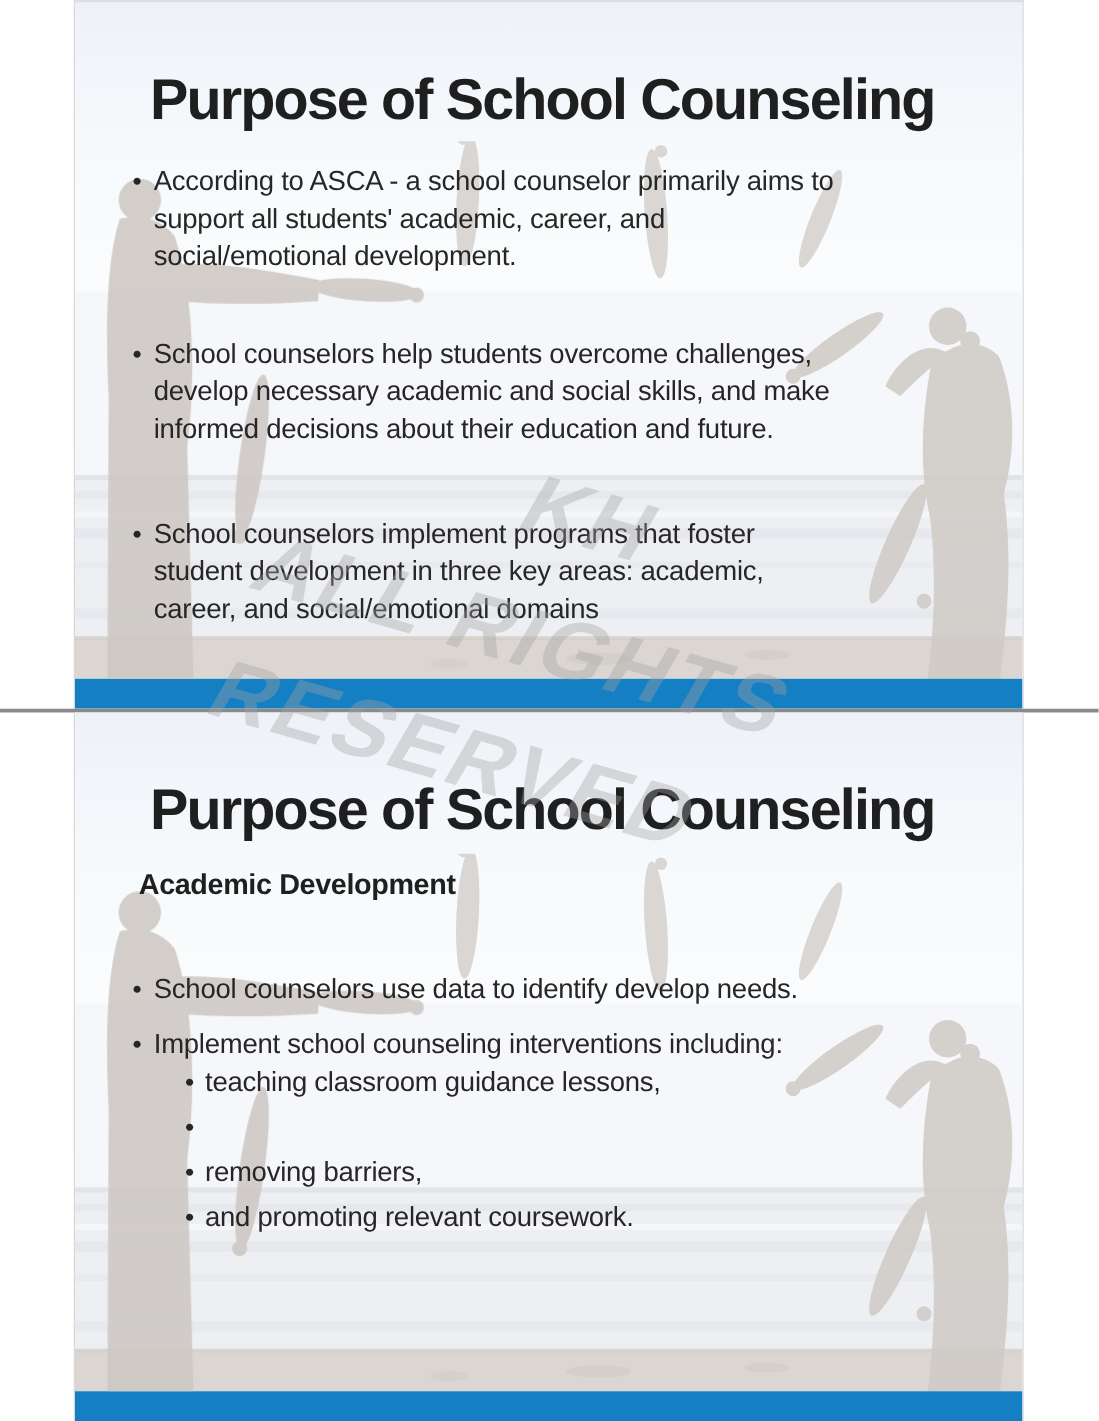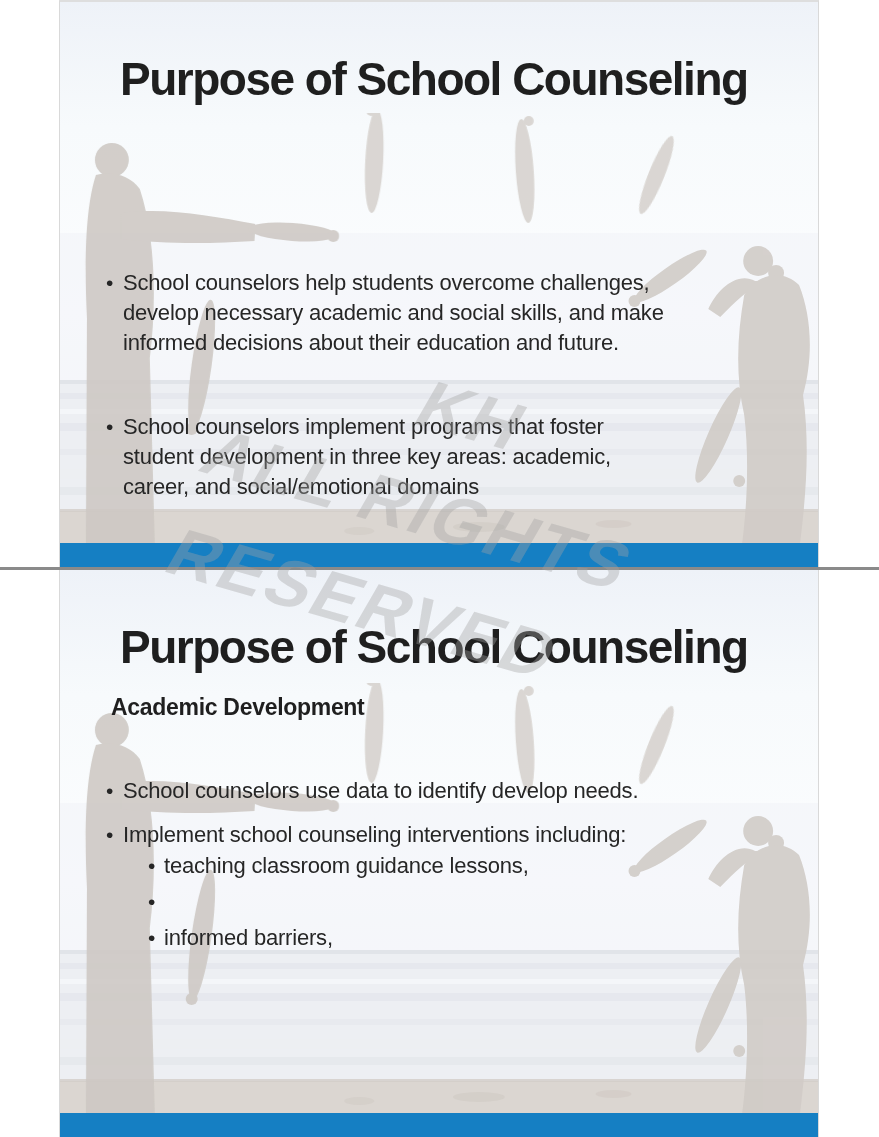--- a/index.html
+++ b/index.html
@@ -113,20 +113,26 @@
         <ellipse cx="315" cy="48" rx="9" ry="52" transform="rotate(3 315 48)"></ellipse>
         <circle cx="312" cy="-2" r="5"></circle>
         <ellipse cx="466" cy="58" rx="9" ry="52" transform="rotate(-4 466 58)"></ellipse>
         <circle cx="470" cy="8" r="5"></circle>
         <ellipse cx="598" cy="62" rx="8" ry="42" transform="rotate(22 598 62)"></ellipse>
       </g>
     </svg>
 
     <div class="slide-title">Purpose of School Counseling</div>
 
+    <div class="bullet" style="top:128px">
+      <span class="marker"></span>
+      <span class="btext">According to ASCA - a school counselor primarily aims to
+support all students' academic, career, and
+social/emotional development.</span>
+    </div>
     <div class="bullet" style="top:410px">
       <span class="marker"></span>
       <span class="btext">School counselors implement programs that foster
 student development in three key areas: academic,
 career, and social/emotional domains</span>
     </div>
     <div class="bullet" style="top:266px">
       <span class="marker"></span>
       <span class="btext">School counselors help students overcome challenges,
 develop necessary academic and social skills, and make
@@ -199,21 +205,25 @@
 
     <div class="bullet sub" style="top:281px">
       <span class="marker"></span>
       <span class="btext">teaching classroom guidance lessons,</span>
     </div>
     <div class="bullet sub" style="top:317px">
       <span class="marker"></span>
     </div>
     <div class="bullet sub" style="top:353px">
       <span class="marker"></span>
-      <span class="btext">informed barriers,</span>
+      <span class="btext">removing barriers,</span>
+    </div>
+    <div class="bullet sub" style="top:389px">
+      <span class="marker"></span>
+      <span class="btext">and promoting relevant coursework.</span>
     </div>
 
     <div class="accent-bar"></div>
   </div>
 
   <div class="watermark">
     <span class="wm-line">KH</span>
     <span class="wm-line">ALL RIGHTS</span>
     <span class="wm-line">RESERVED</span>
   </div>

